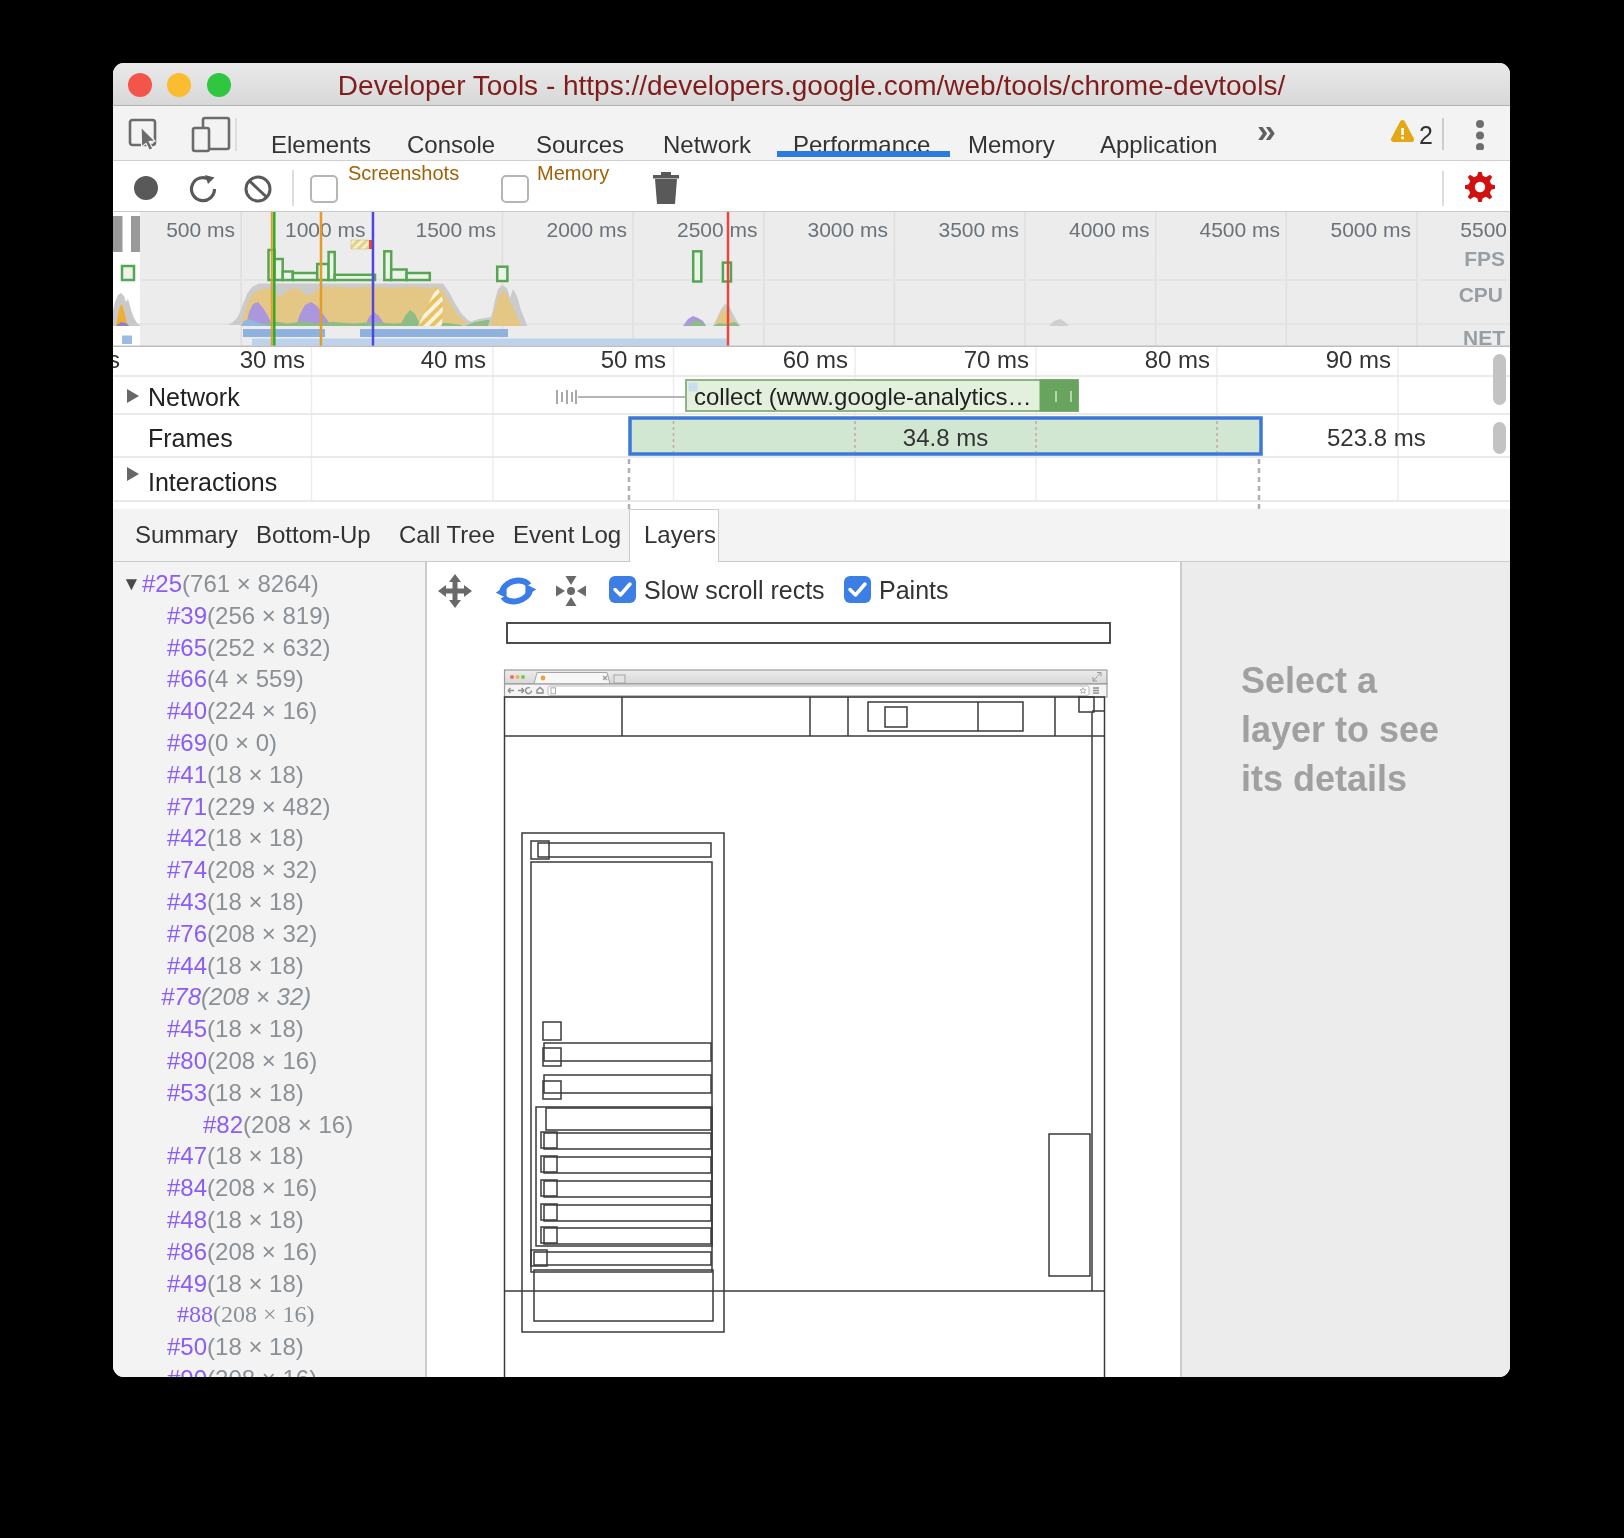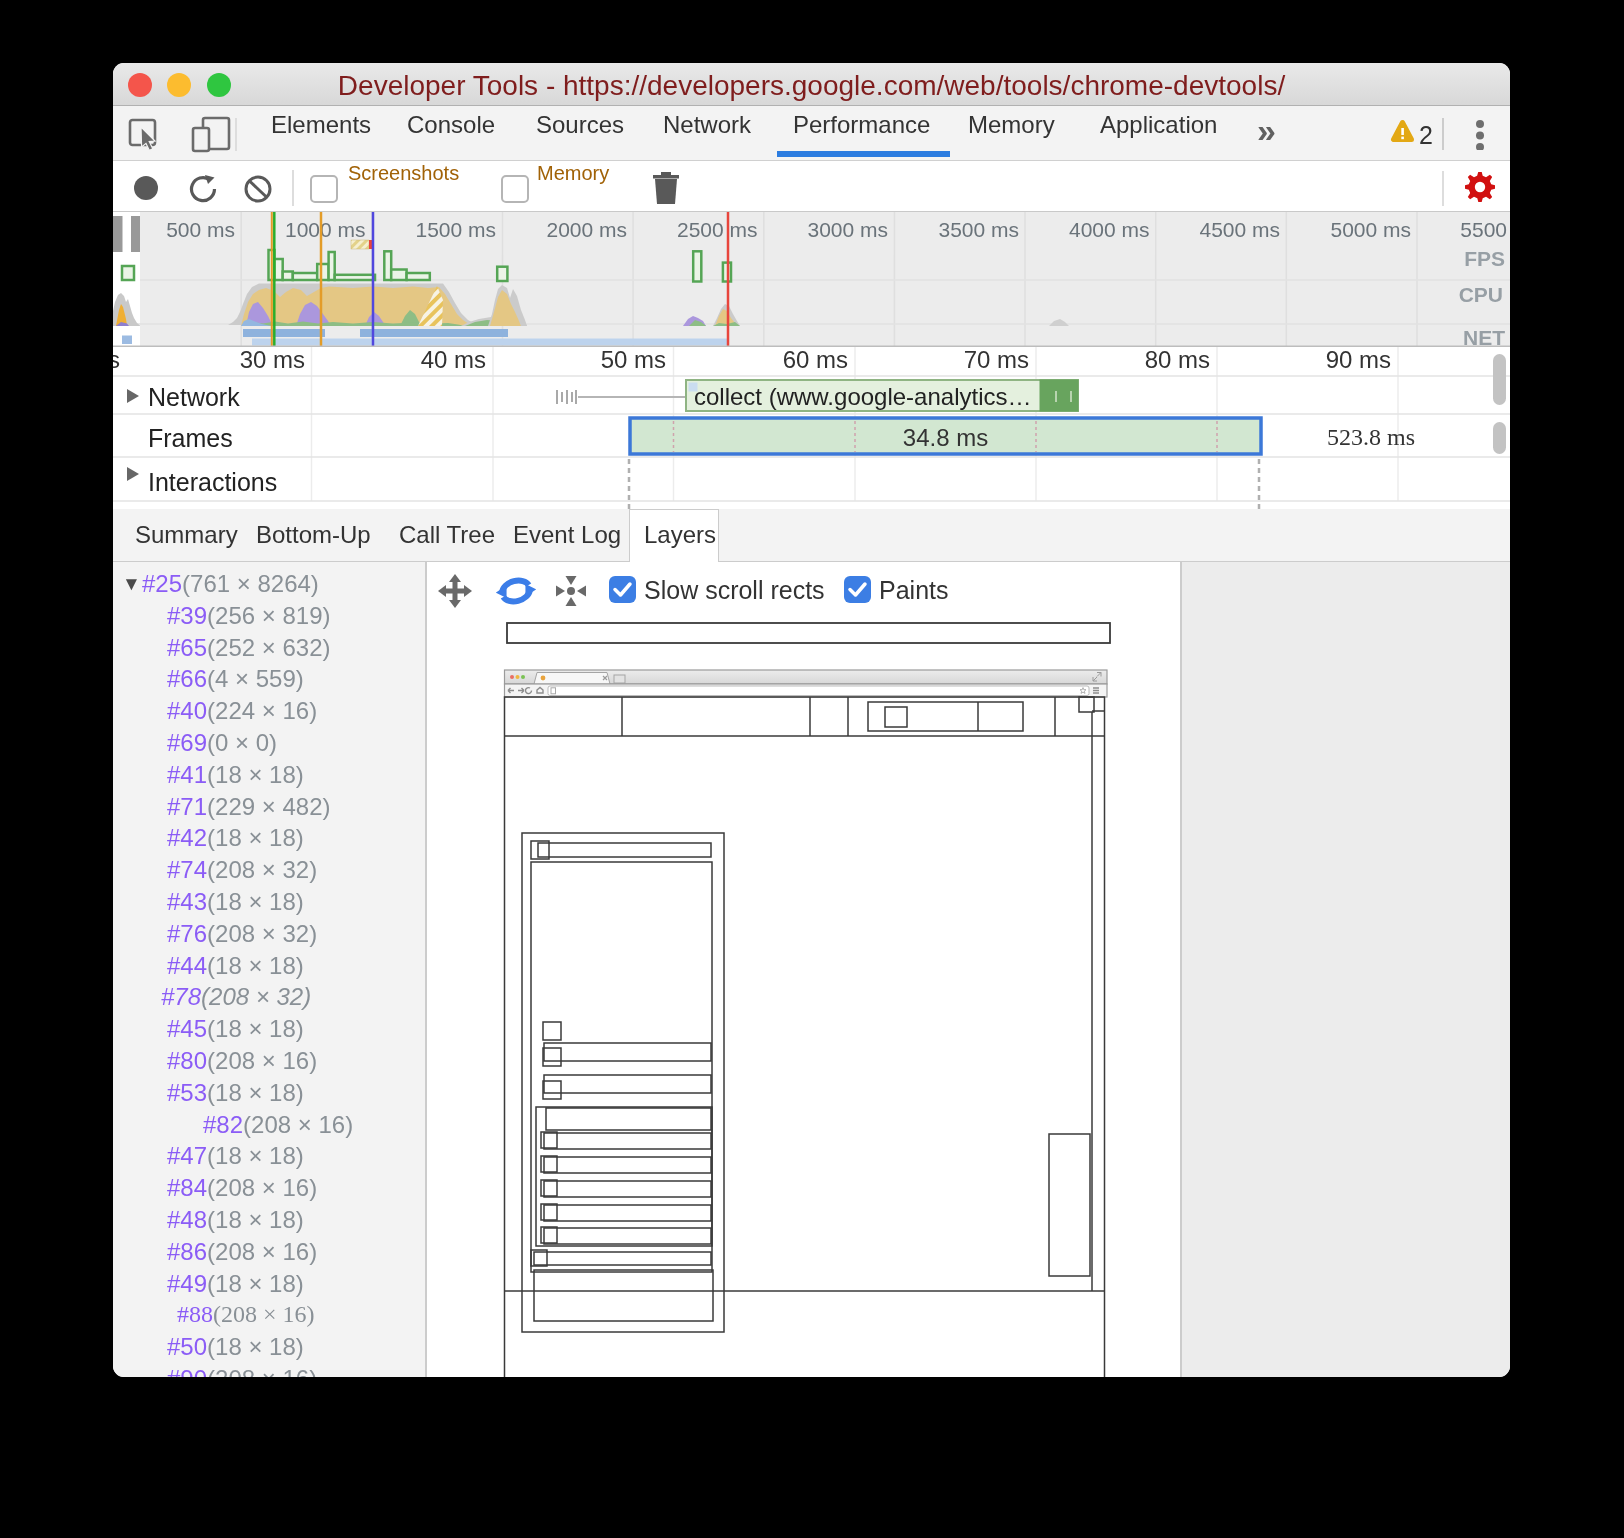--- a/index.html
+++ b/index.html
@@ -5,21 +5,21 @@
   html,body{margin:0;padding:0;background:#000;}
   body{width:1624px;height:1538px;position:relative;font-family:"Liberation Sans",sans-serif;overflow:hidden;}
   #win{position:absolute;left:113px;top:63px;width:1397px;height:1314px;background:#fff;border-radius:11px;overflow:hidden;}
   .abs{position:absolute;}
   
   #titlebar{left:0;top:0;width:1397px;height:42px;background:linear-gradient(#e9e9e9,#d8d8d8);border-bottom:1px solid #b1b1b1;}
   .tl{border-radius:50%;width:24px;height:24px;top:10px;}
   #title{width:1397px;text-align:center;top:7px;font-size:28px;color:#7f1d1d;}
   
   #tabbar{left:0;top:43px;width:1397px;height:54px;background:#f3f3f3;border-bottom:1px solid #d0d0d0;}
-  .tab{top:48px;font-size:24px;color:#333;}
+  .tab{top:68px;font-size:24px;color:#333;}
   #perfline{left:664px;top:88px;width:173px;height:6px;background:#2b7ce0;}
   
   #toolbar{left:0;top:98px;width:1397px;height:50px;background:#fff;border-bottom:1px solid #c9c9c9;}
   .cb{width:24px;height:24px;border:2px solid #b5b5b5;border-radius:5px;background:#fff;top:112px;}
   .tblabel{font-size:20px;color:#a16207;top:99px;}
   .vsep{width:2px;background:#ddd;}
   .rowlabel{font-size:25px;color:#222;}
   
   #tabstrip2{left:0;top:446px;width:1397px;height:52px;background:#f3f3f3;border-bottom:1px solid #ccc;}
   .tab2{top:458px;font-size:24px;color:#333;}
@@ -263,21 +263,21 @@
           <line x1="1104" y1="74" x2="1104" y2="105"></line>
       </g>
       <rect x="1380" y="7" width="13" height="51" rx="6.5" fill="#c3c3c3"></rect>
       <rect x="1380" y="75" width="13" height="32" rx="6.5" fill="#c3c3c3"></rect>
     </svg>
     <div class="abs rowlabel" style="left:35px;top:36px;">Network</div>
     <div class="abs rowlabel" style="left:35px;top:77px;">Frames</div>
     <div class="abs rowlabel" style="left:35px;top:121px;">Interactions</div>
     <div class="abs" style="left:581px;top:36px;font-size:24px;color:#222;">collect (www.google-analytics…</div>
     <div class="abs" style="left:516px;top:77px;width:633px;text-align:center;font-size:24px;color:#333;">34.8 ms</div>
-    <div class="abs" style="left:1214px;top:77px;font-size:24px;color:#333;font-family:Liberation Serif, serif;">523.8 ms</div>
+    <div class="abs" style="left:1214px;top:77px;font-size:24px;color:#333;">523.8 ms</div>
   </div>
 
   <div class="abs" id="tabstrip2"></div>
   <div class="abs tab2" style="left:22px;">Summary</div>
   <div class="abs tab2" style="left:143px;">Bottom-Up</div>
   <div class="abs tab2" style="left:286px;">Call Tree</div>
   <div class="abs tab2" style="left:400px;">Event Log</div>
   <div class="abs" style="left:516px;top:446px;width:90px;height:53px;background:#fff;border:1px solid #ccc;border-bottom:none;box-sizing:border-box;"></div>
   <div class="abs tab2" style="left:531px;">Layers</div>
 
@@ -308,20 +308,21 @@
     <div class="li" style="top:604.2px;left:54px;"><span class="ln">#84</span><span class="lg">(208 × 16)</span></div>
     <div class="li" style="top:636px;left:54px;"><span class="ln">#48</span><span class="lg">(18 × 18)</span></div>
     <div class="li" style="top:667.8px;left:54px;"><span class="ln">#86</span><span class="lg">(208 × 16)</span></div>
     <div class="li" style="top:699.6px;left:54px;"><span class="ln">#49</span><span class="lg">(18 × 18)</span></div>
     <div class="li" style="top:731.4px;left:64px;font-family:Liberation Serif, serif;"><span class="ln">#88</span><span class="lg">(208 × 16)</span></div>
     <div class="li" style="top:763.2px;left:54px;"><span class="ln">#50</span><span class="lg">(18 × 18)</span></div>
     <div class="li" style="top:795px;left:54px;"><span class="ln">#90</span><span class="lg">(208 × 16)</span></div>
   </div>
 
   <div class="abs" id="rightpane"></div>
+  <div class="abs" id="selmsg" style="left:1128px;top:593px;">Select a<br>layer to see<br>its details</div>
 
   <svg class="abs" style="left:325px;top:511px;" width="34" height="34" viewBox="0 0 34 34">
     <g fill="#696969">
       <path d="M17 0 L23 8 L11 8 Z"></path>
         <path d="M17 34 L23 26 L11 26 Z"></path>
       <path d="M0 17 L8 11 L8 23 Z"></path>
         <path d="M34 17 L26 11 L26 23 Z"></path>
       <rect x="14.5" y="6" width="5" height="22"></rect>
         <rect x="6" y="14.5" width="22" height="5"></rect>
     </g>

